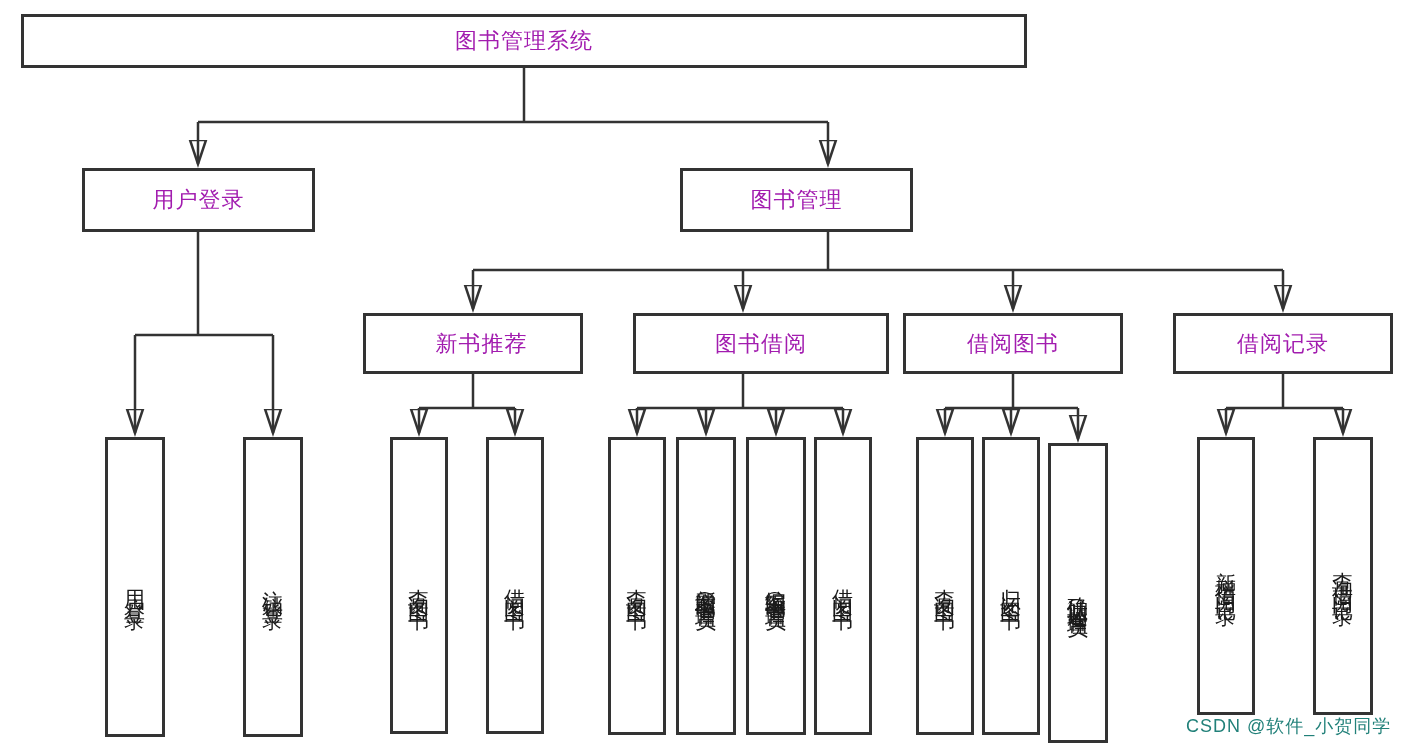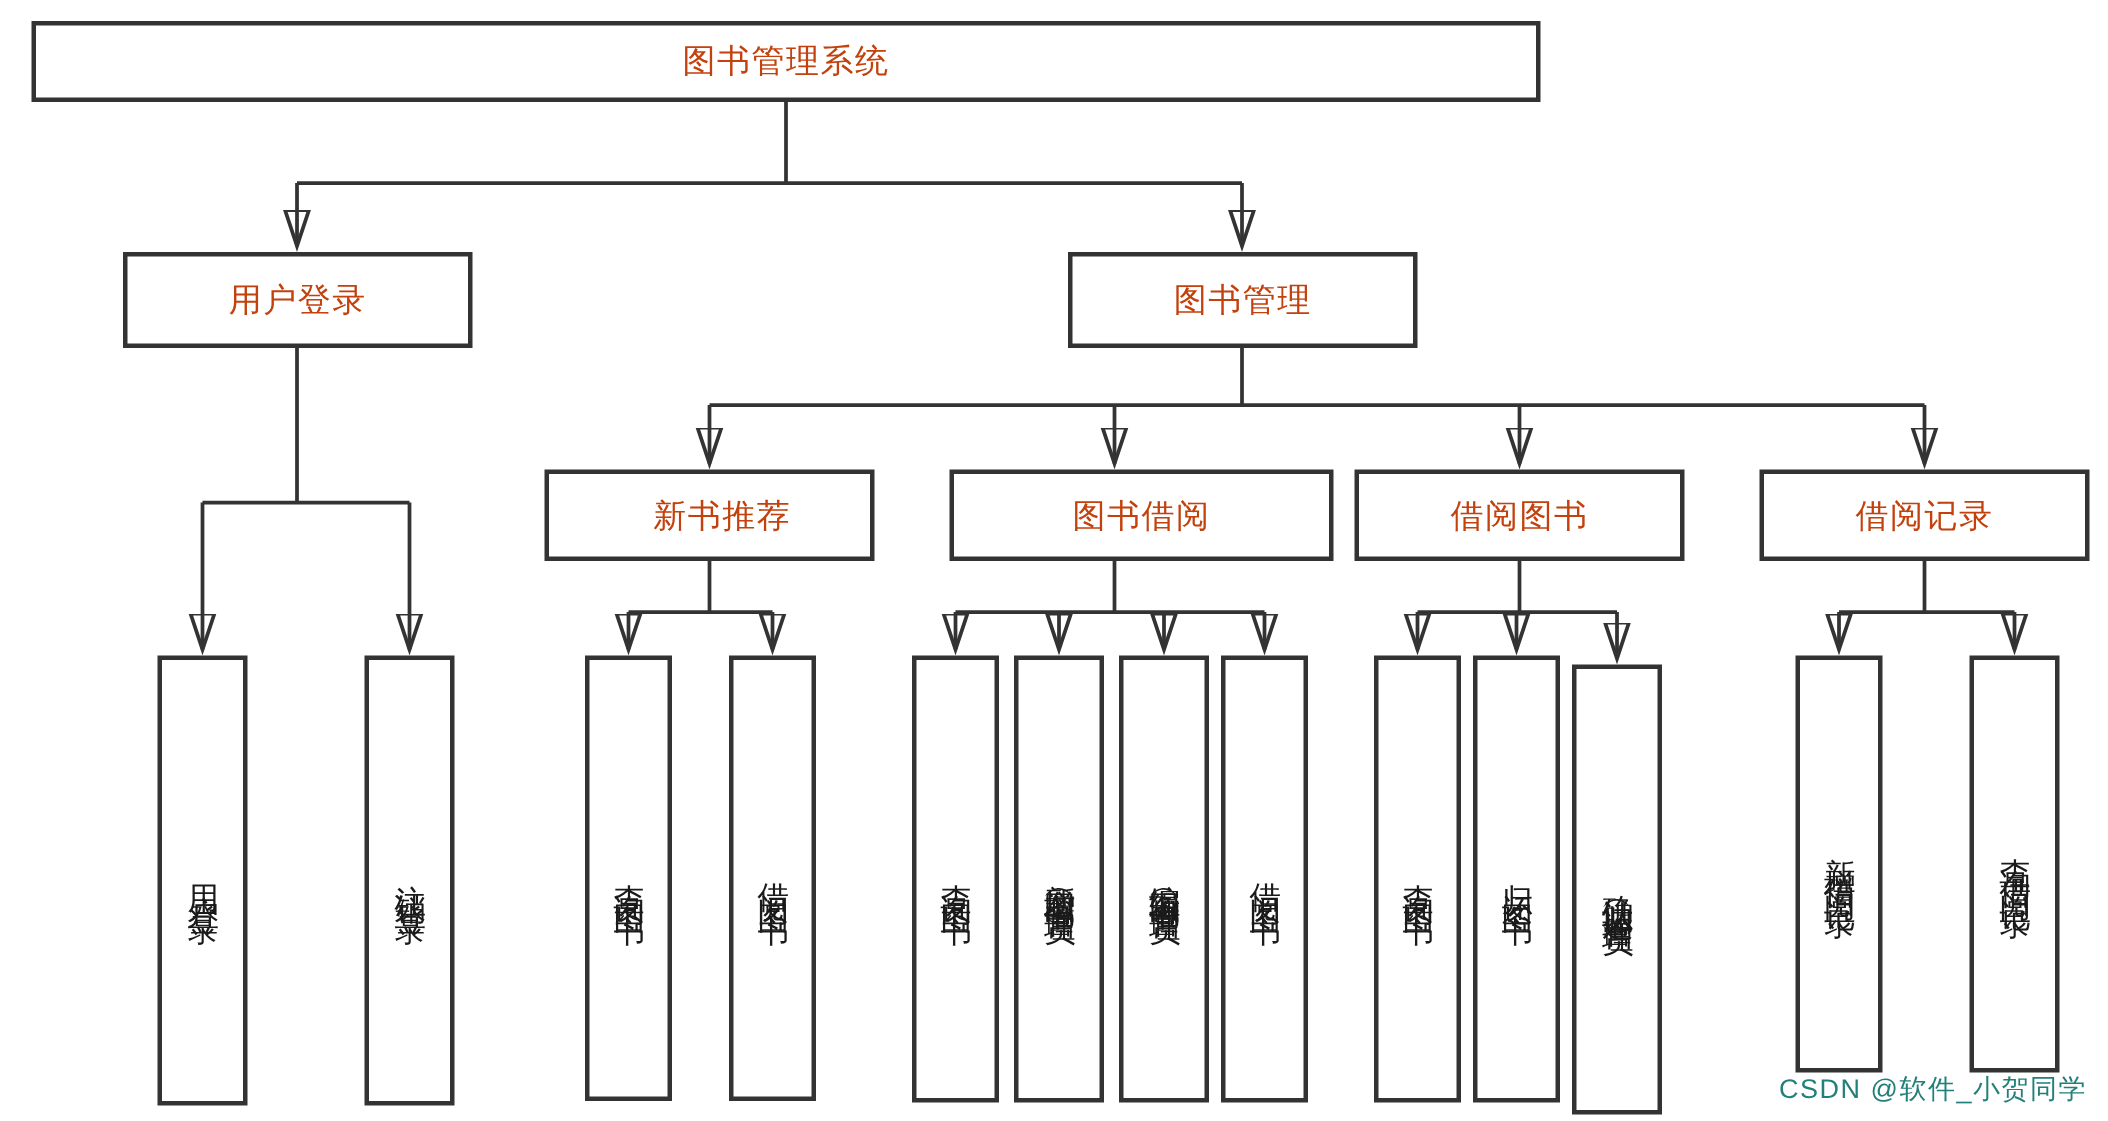--- a/index.html
+++ b/index.html
@@ -11,21 +11,21 @@
     overflow:hidden;
   }
   .wires{position:absolute;left:0;top:0;width:1405px;height:747px;}
   .wires path{stroke:#333333;stroke-width:2.5;fill:none;}
   .hbox{
     position:absolute;
     box-sizing:border-box;
     border:3px solid #333333;
     background:#ffffff;
     display:flex;align-items:center;justify-content:center;
-    font-size:22px;color:#c2410c;
+    font-size:22px;color:#a21caf;
     letter-spacing:1px;
     z-index:2;
   }
   .vbox{
     position:absolute;
     box-sizing:border-box;
     border:3px solid #333333;
     background:#ffffff;
     display:flex;align-items:center;justify-content:center;
     top:437px;height:298px;
@@ -106,21 +106,21 @@
     <path d="M1343 408 V433" marker-end="url(#arw)"></path>
   </svg>
 
   <div class="hbox" style="left:21px;top:14px;width:1006px;height:54px;">
     <span>图书管理系统</span>
   </div>
 
   <div class="hbox" style="left:82px;top:168px;width:233px;height:64px;">
     <span>用户登录</span>
   </div>
-  <div class="hbox" style="left:712px;top:168px;width:233px;height:64px;">
+  <div class="hbox" style="left:680px;top:168px;width:233px;height:64px;">
     <span>图书管理</span>
   </div>
 
   <div class="hbox" style="left:363px;top:313px;width:220px;height:61px;padding-left:17px;">
     <span>新书推荐</span>
   </div>
   <div class="hbox" style="left:633px;top:313px;width:256px;height:61px;">
     <span>图书借阅</span>
   </div>
   <div class="hbox" style="left:903px;top:313px;width:220px;height:61px;">

